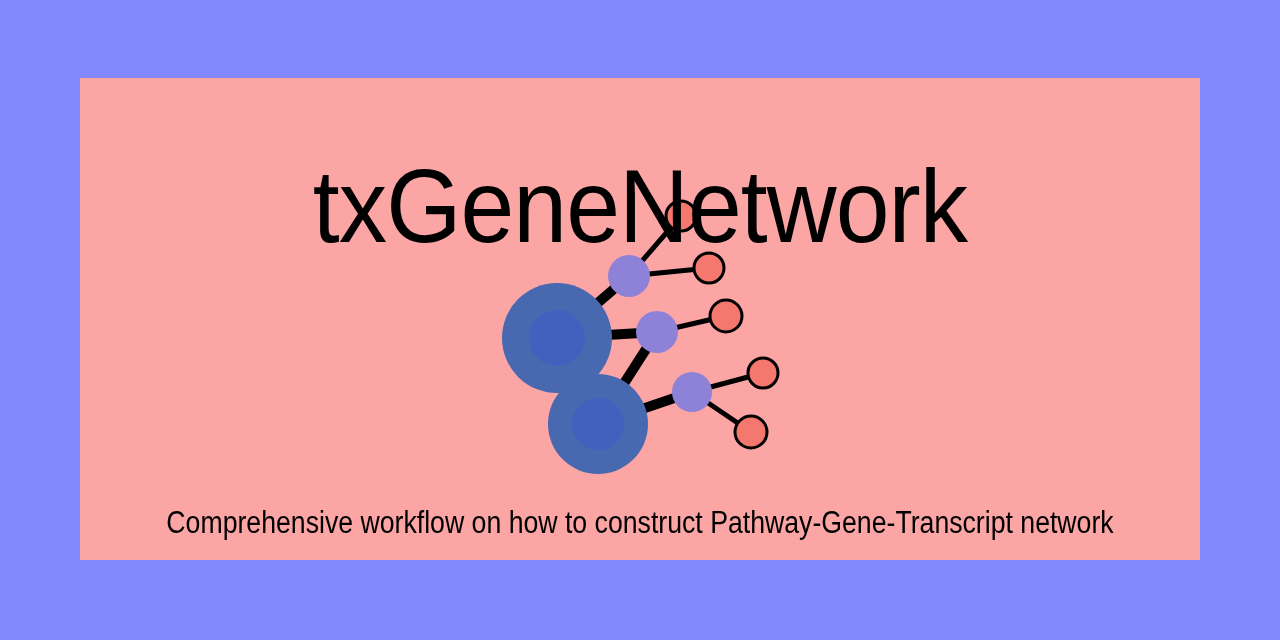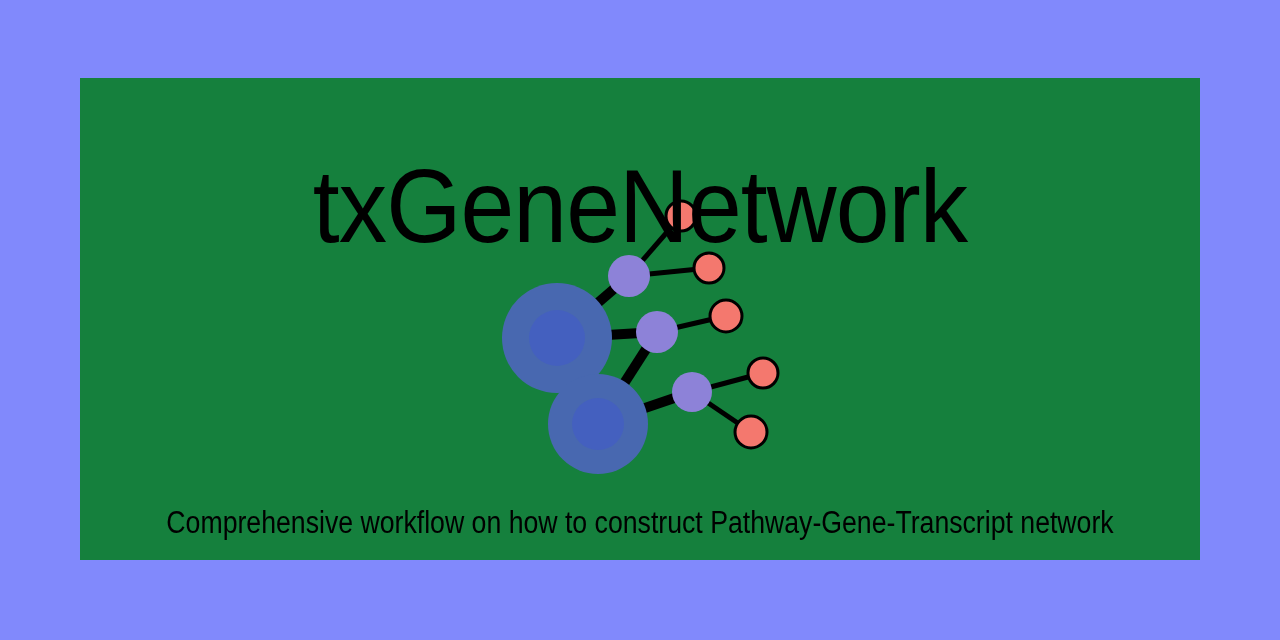--- a/index.html
+++ b/index.html
@@ -21,21 +21,21 @@
     height: 640px;
     background: #8189fc;
   }
 
   #panel {
     position: absolute;
     left: 80px;
     top: 78px;
     width: 1120px;
     height: 482px;
-    background: #15803d;
+    background: #fca5a5;
     overflow: hidden;
   }
 
   #title {
     position: absolute;
     left: 0;
     top: 76px;
     width: 1120px;
     text-align: center;
     font-family: "Liberation Sans Narrow", "Liberation Sans", sans-serif;

